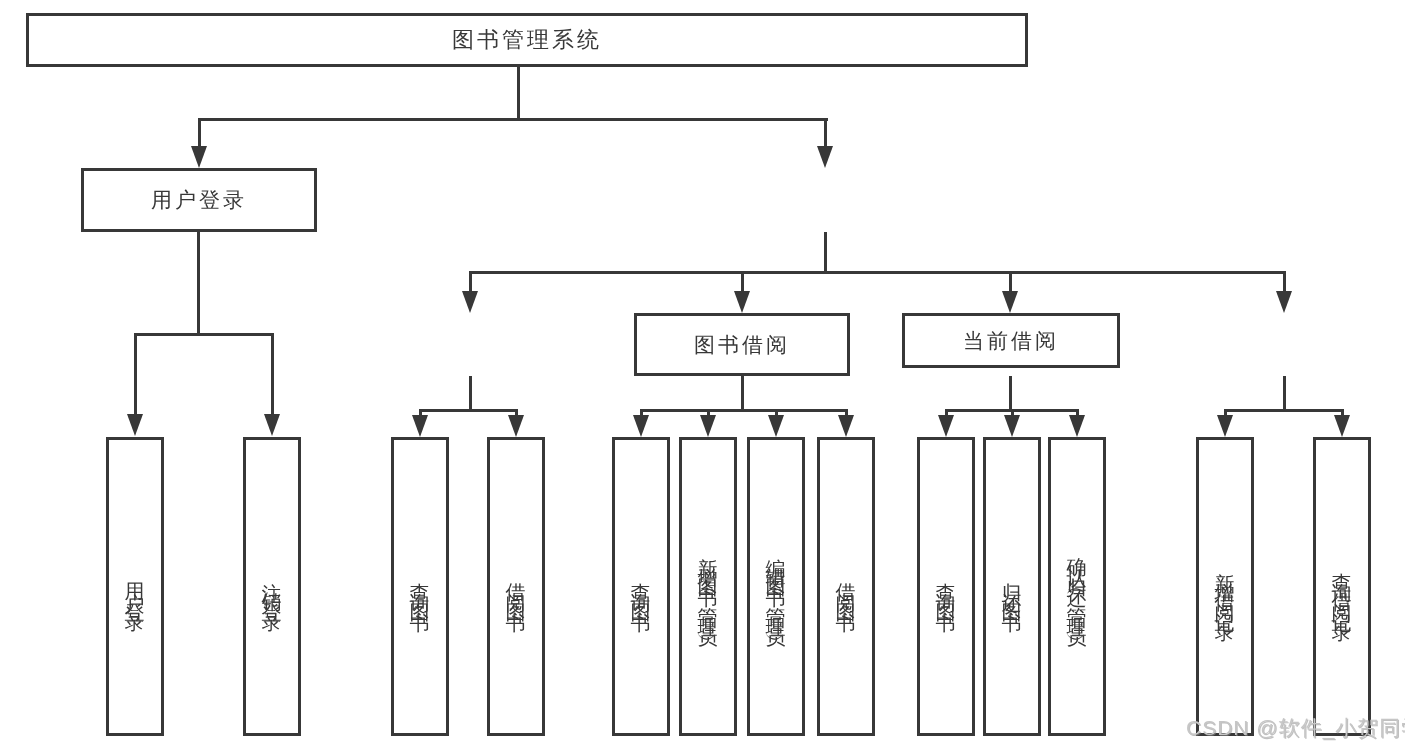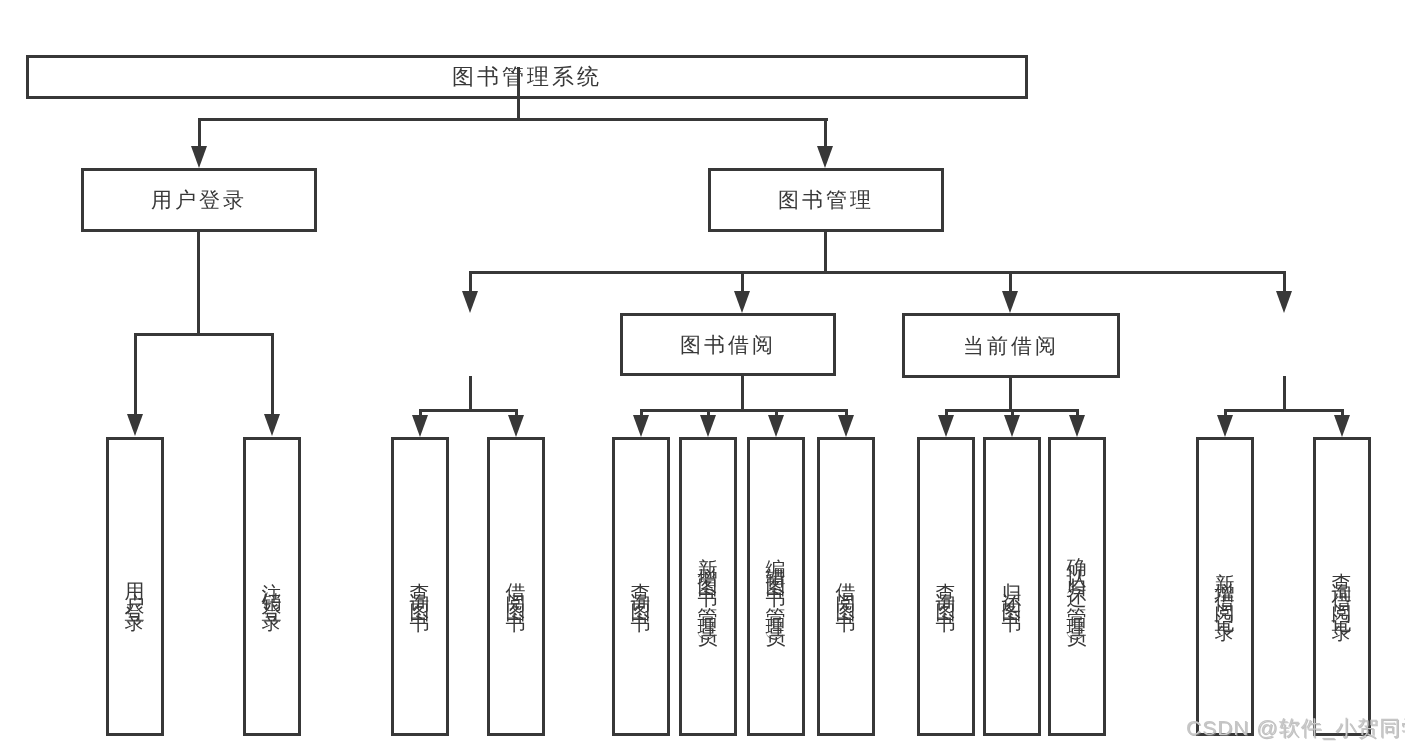--- a/index.html
+++ b/index.html
@@ -51,60 +51,57 @@
     text-shadow: 1px 1px 0 rgba(140,140,140,0.55);
     z-index: 5;
     white-space: nowrap;
   }
 </style>
 </head>
 <body>
 
 <div class="canvas">
 
-  <div class="box lvl-root" style="left:26px; top:13px; width:1002px; height:44px;margin-top:42px;">
+  <div class="box lvl-root" style="left:26px; top:13px; width:1002px; height:54px;">
     <span>图书管理系统</span>
   </div>
 
   <div class="vline" style="left:517px; top:67px; height:53px;"></div>
   <div class="hline" style="left:198px; top:118px; width:630px;"></div>
   <div class="vline" style="left:198px; top:118px; height:30px;"></div>
   <div class="vline" style="left:824px; top:118px; height:30px;"></div>
   <div class="arr" style="left:191px; top:146px;"></div>
   <div class="arr" style="left:817px; top:146px;"></div>
 
   <div class="box lvl-2" style="left:81px; top:168px; width:236px; height:64px;">
     <span>用户登录</span>
-  </div>
-  <div class="box lvl-2" style="left:708px; top:168px; width:236px; height:64px;">
-    <span>图书管理</span>
   </div>
 
   <div class="vline" style="left:197px; top:232px; height:104px;"></div>
   <div class="hline" style="left:134px; top:333px; width:140px;"></div>
   <div class="vline" style="left:134px; top:333px; height:82px;"></div>
   <div class="vline" style="left:271px; top:333px; height:82px;"></div>
   <div class="arr" style="left:127px; top:414px;"></div>
   <div class="arr" style="left:264px; top:414px;"></div>
 
   <div class="vline" style="left:824px; top:232px; height:42px;"></div>
   <div class="hline" style="left:469px; top:271px; width:817px;"></div>
   <div class="vline" style="left:469px; top:271px; height:22px;"></div>
   <div class="vline" style="left:741px; top:271px; height:22px;"></div>
   <div class="vline" style="left:1009px; top:271px; height:22px;"></div>
   <div class="vline" style="left:1283px; top:271px; height:22px;"></div>
   <div class="arr" style="left:462px; top:291px;"></div>
   <div class="arr" style="left:734px; top:291px;"></div>
   <div class="arr" style="left:1002px; top:291px;"></div>
   <div class="arr" style="left:1276px; top:291px;"></div>
 
-  <div class="box lvl-3" style="left:620px; top:313px; width:216px; height:63px;">
+  <div class="box lvl-3" style="left:634px; top:313px; width:216px; height:63px;">
     <span>图书借阅</span>
   </div>
-  <div class="box lvl-3" style="left:902px; top:313px; width:218px; height:65px;">
+  <div class="box lvl-3" style="left:902px; top:313px; width:218px; height:55px;">
     <span>当前借阅</span>
   </div>
 
   <div class="vline" style="left:469px; top:376px; height:35px;"></div>
   <div class="hline" style="left:419px; top:409px; width:99px;"></div>
   <div class="vline" style="left:419px; top:409px; height:8px;"></div>
   <div class="vline" style="left:515px; top:409px; height:8px;"></div>
   <div class="arr" style="left:412px; top:415px;"></div>
   <div class="arr" style="left:508px; top:415px;"></div>
 

